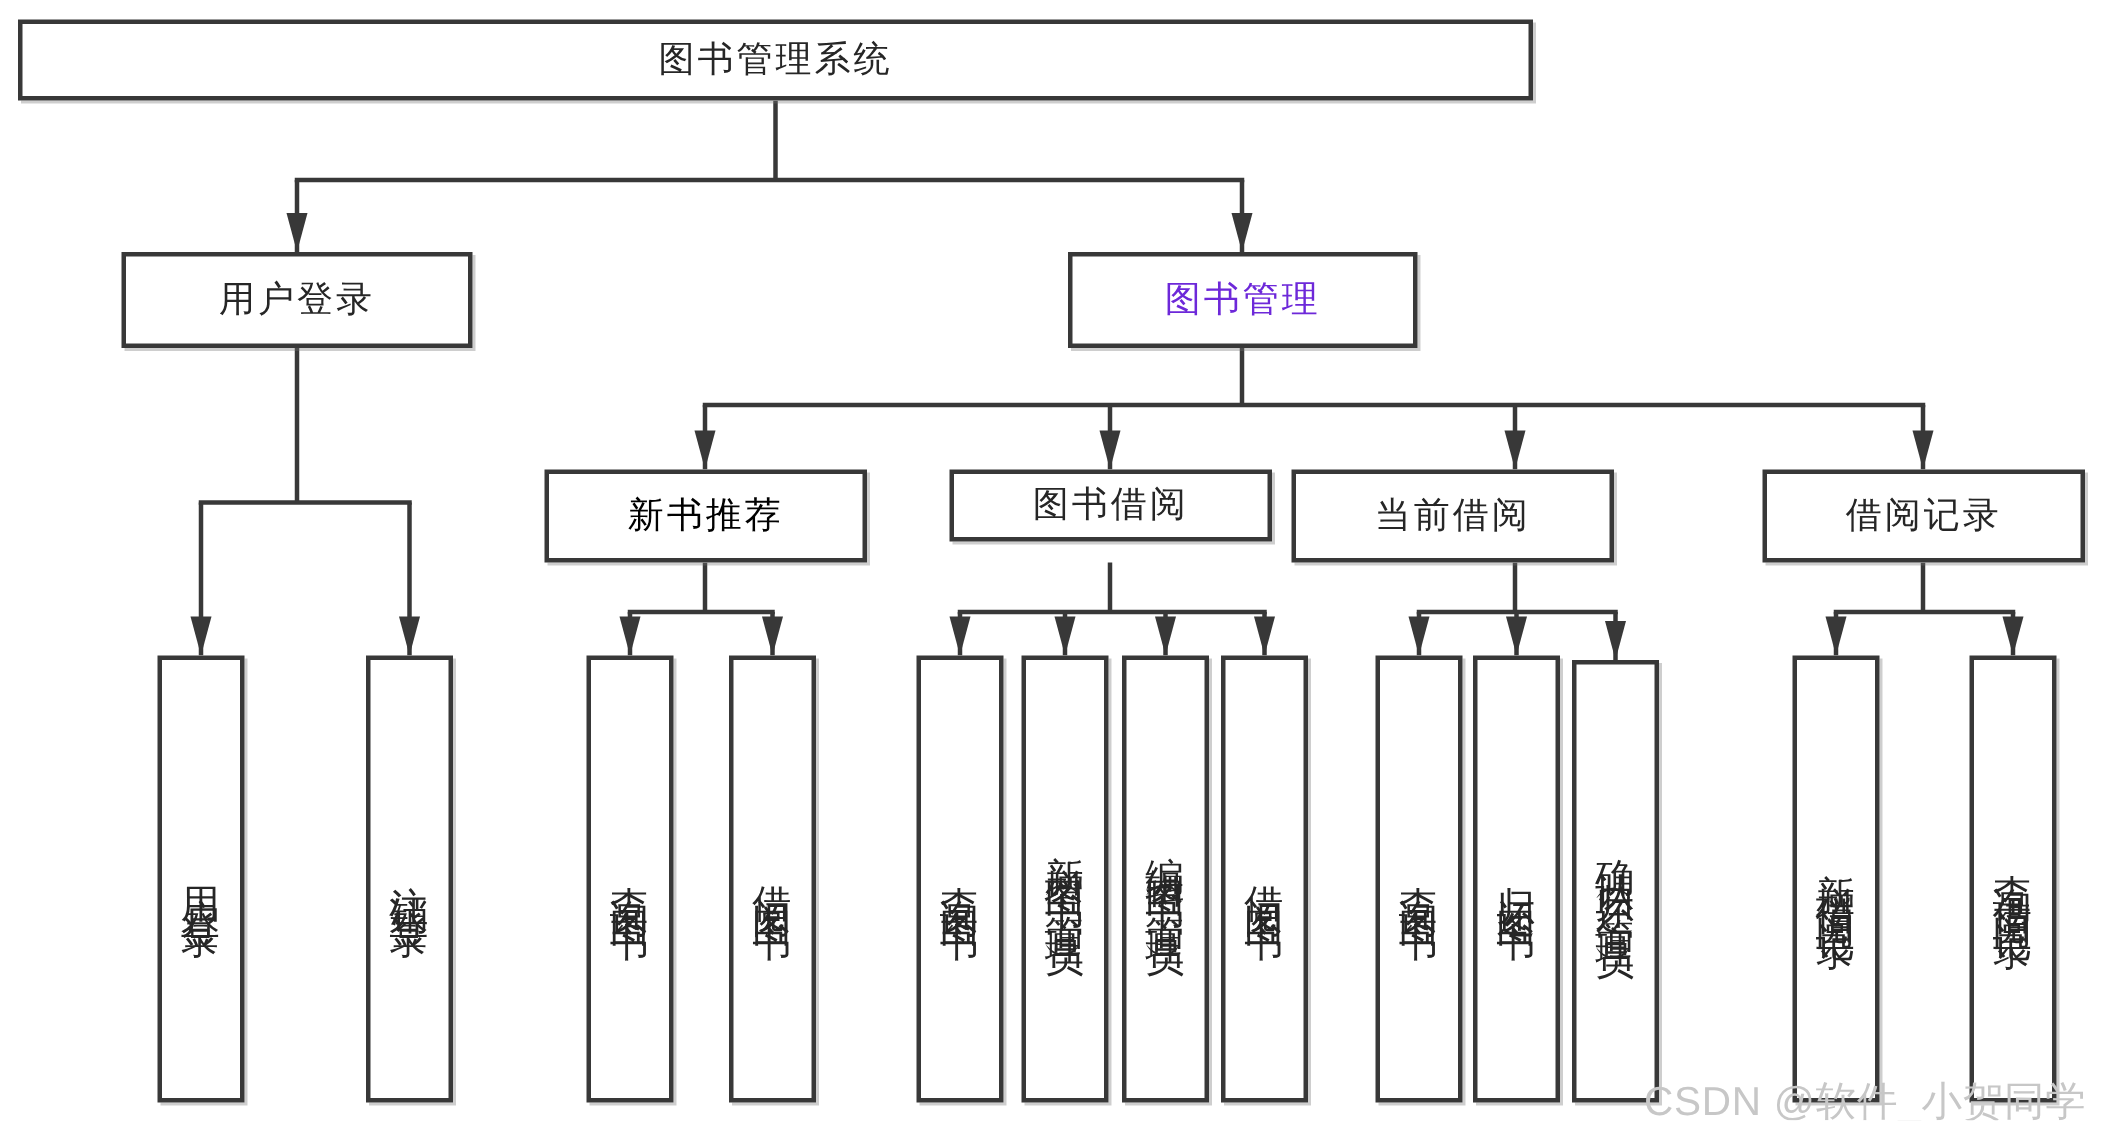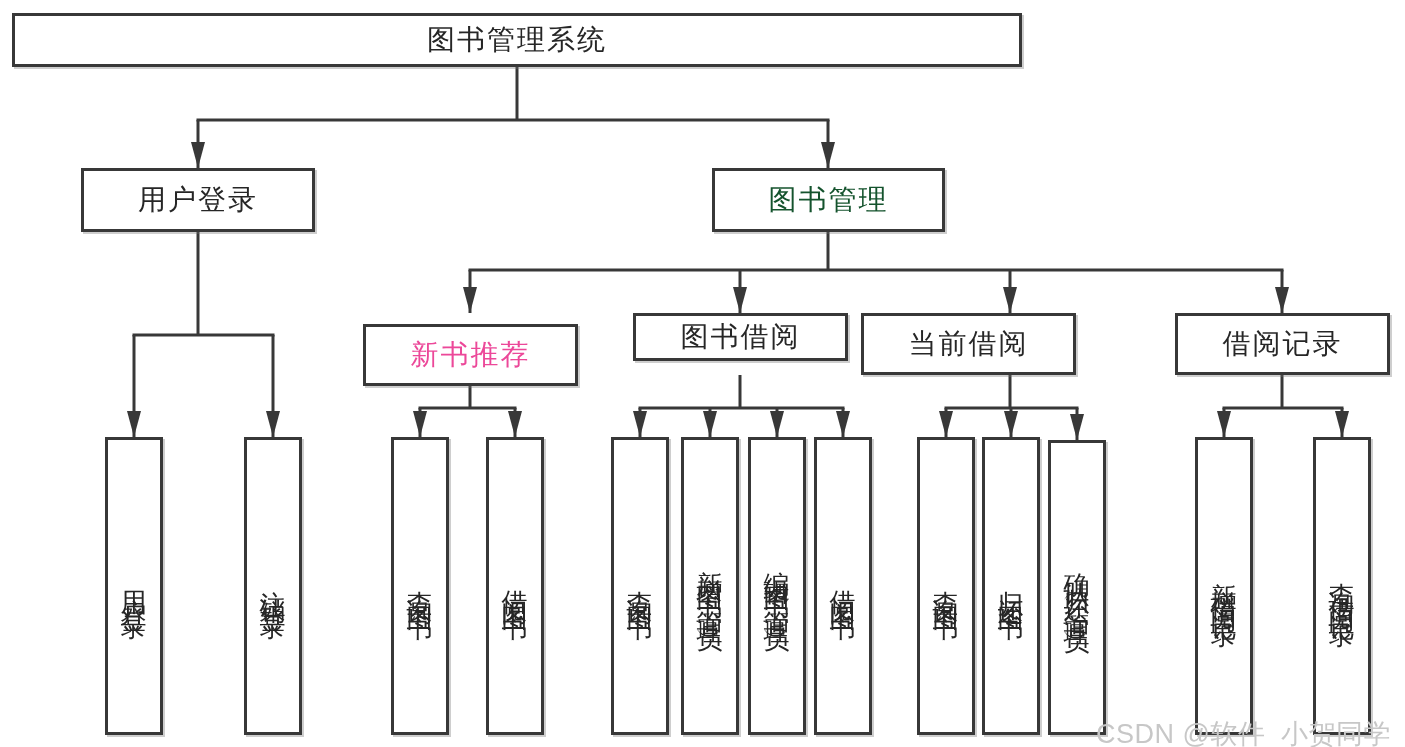--- a/index.html
+++ b/index.html
@@ -22,21 +22,21 @@
     border: 3px solid #383838;
     box-shadow: 2px 2px 0 rgba(115,115,115,0.35);
     display: flex;
     align-items: center;
     justify-content: center;
     color: #262626;
     text-align: center;
     line-height: 1;
   }
   .node.horizontal {
-    font-size: 28px;
+    font-size: 24px;
     letter-spacing: 2px;
     white-space: nowrap;
   }
   .node.vertical {
     font-size: 26px;
     writing-mode: vertical-rl;
     text-orientation: upright;
     letter-spacing: 8px;
   }
   #connector-layer {
@@ -123,22 +123,22 @@
         <line x1="1222.5" y1="408" x2="1343.5" y2="408" stroke="#383838" stroke-width="3"></line>
         <line x1="1224" y1="408" x2="1224" y2="437" stroke="#383838" stroke-width="3"></line>
         <polygon points="1224,437 1217,411 1231,411" fill="#383838"></polygon>
         <line x1="1342" y1="408" x2="1342" y2="437" stroke="#383838" stroke-width="3"></line>
         <polygon points="1342,437 1335,411 1349,411" fill="#383838"></polygon>
       </g>
     </svg>
   <div class="watermark" style="color: rgb(199, 199, 199);">CSDN @软件_小贺同学</div>
 <div class="node horizontal" style="left: 12px; top: 13px; width: 1010px; height: 54px; border-color: rgb(56, 56, 56); color: rgb(38, 38, 38);">图书管理系统</div>
     <div class="node horizontal" style="left: 81px; top: 168px; width: 234px; height: 64px; border-color: rgb(56, 56, 56); color: rgb(38, 38, 38);">用户登录</div>
-    <div class="node horizontal" style="left: 712px; top: 168px; width: 233px; height: 64px; border-color: rgb(56, 56, 56); color: #14532d;">图书管理</div>
-    <div class="node horizontal" style="left: 363px; top: 324px; width: 215px; height: 62px; border-color: rgb(56, 56, 56); color: #ec4899;">新书推荐</div>
+    <div class="node horizontal" style="left: 712px; top: 168px; width: 233px; height: 64px; border-color: rgb(56, 56, 56); color: #6d28d9;">图书管理</div>
+    <div class="node horizontal" style="left: 363px; top: 313px; width: 215px; height: 62px; border-color: rgb(56, 56, 56); color: #000000;">新书推荐</div>
     <div class="node horizontal" style="left: 633px; top: 313px; width: 215px; height: 48px; border-color: rgb(56, 56, 56); color: rgb(38, 38, 38);">图书借阅</div>
     <div class="node horizontal" style="left: 861px; top: 313px; width: 215px; height: 62px; border-color: rgb(56, 56, 56); color: rgb(38, 38, 38);">当前借阅</div>
     <div class="node horizontal" style="left: 1175px; top: 313px; width: 215px; height: 62px; border-color: rgb(56, 56, 56); color: rgb(38, 38, 38);">借阅记录</div>
     <div class="node vertical" style="left: 105px; top: 437px; width: 58px; height: 298px; border-color: rgb(56, 56, 56); color: rgb(38, 38, 38);">用户登录</div>
     <div class="node vertical" style="left: 244px; top: 437px; width: 58px; height: 298px; border-color: rgb(56, 56, 56); color: rgb(38, 38, 38);">注销登录</div>
     <div class="node vertical" style="left: 391px; top: 437px; width: 58px; height: 298px; border-color: rgb(56, 56, 56); color: rgb(38, 38, 38);">查询图书</div>
     <div class="node vertical" style="left: 486px; top: 437px; width: 58px; height: 298px; border-color: rgb(56, 56, 56); color: rgb(38, 38, 38);">借阅图书</div>
     <div class="node vertical" style="left: 611px; top: 437px; width: 58px; height: 298px; border-color: rgb(56, 56, 56); color: rgb(38, 38, 38);">查询图书</div>
     <div class="node vertical" style="left: 681px; top: 437px; width: 58px; height: 298px; border-color: rgb(56, 56, 56); color: rgb(38, 38, 38);">新增图书（管理员）</div>
     <div class="node vertical" style="left: 748px; top: 437px; width: 58px; height: 298px; border-color: rgb(56, 56, 56); color: rgb(38, 38, 38);">编辑图书（管理员）</div>

